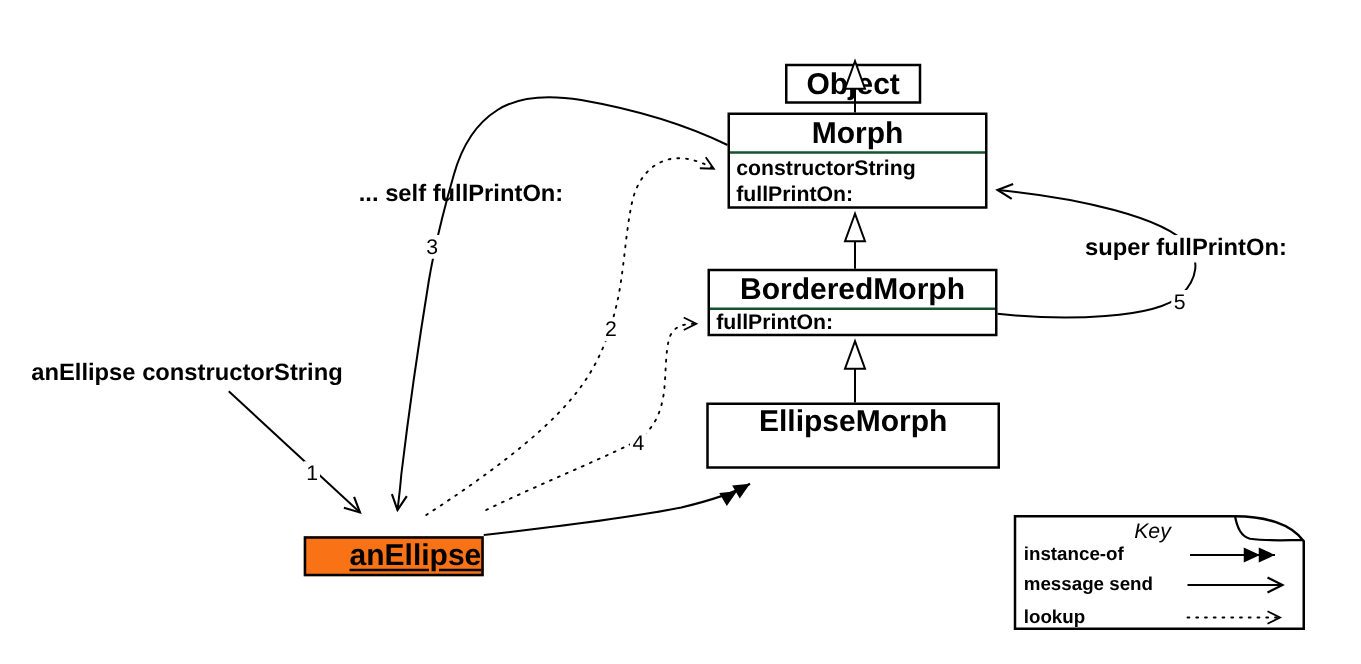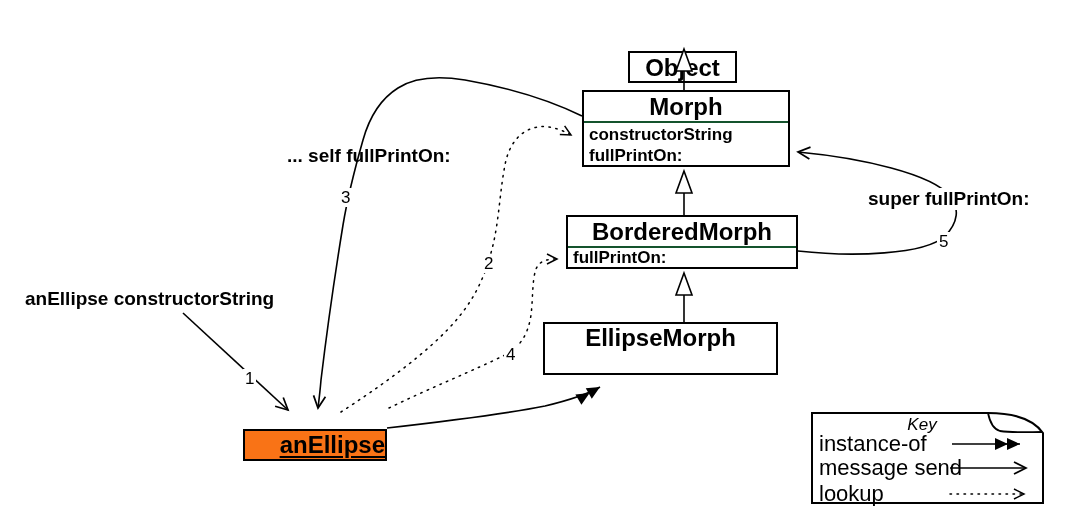--- a/index.html
+++ b/index.html
@@ -26,21 +26,21 @@
   .instbox span{text-decoration:underline;text-underline-offset:3px;}
   .overlay{position:absolute;left:0;top:0;pointer-events:none;}
   .freelabel{
     position:absolute;font-weight:bold;font-size:19px;white-space:nowrap;
   }
   .freelabel.masked{background:#fff;padding:0 2px;}
   .stepnum{
     position:absolute;font-size:17px;font-weight:normal;background:#fff;
     padding:0 2px;line-height:19px;
   }
-  .keytext{position:absolute;font-size:22px;line-height:20px;white-space:nowrap;}
+  .keytext{position:absolute;font-size:15px;line-height:20px;white-space:nowrap;font-weight:bold;}
   .keytitle{
     position:absolute;font-size:17px;font-weight:normal;font-style:italic;
     text-align:center;
   }
 </style>
 </head>
 <body>
 
 <div class="stage">
 
@@ -56,21 +56,21 @@
     </div>
   </div>
 
   <div class="clsbox" style="left:566px;top:215px;width:232px;height:54px;">
     <div class="title">BorderedMorph</div>
     <div class="attrs" style="line-height:18px;">
       <div>fullPrintOn:</div>
     </div>
   </div>
 
-  <div class="clsbox" style="left:543px;top:322px;width:235px;height:53px;">
+  <div class="clsbox" style="left:565px;top:322px;width:235px;height:53px;">
     <div class="title" style="line-height:27px;">EllipseMorph</div>
   </div>
 
   <div class="instbox" style="left:243px;top:418px;width:144px;height:32px;">
     <span>anEllipse</span>
   </div>
 
   <svg class="overlay" width="1089" height="531" viewBox="0 0 1089 531">
     <defs>
       <marker id="mOpen" markerUnits="userSpaceOnUse" markerWidth="20" markerHeight="18" refX="15" refY="8" orient="auto">

